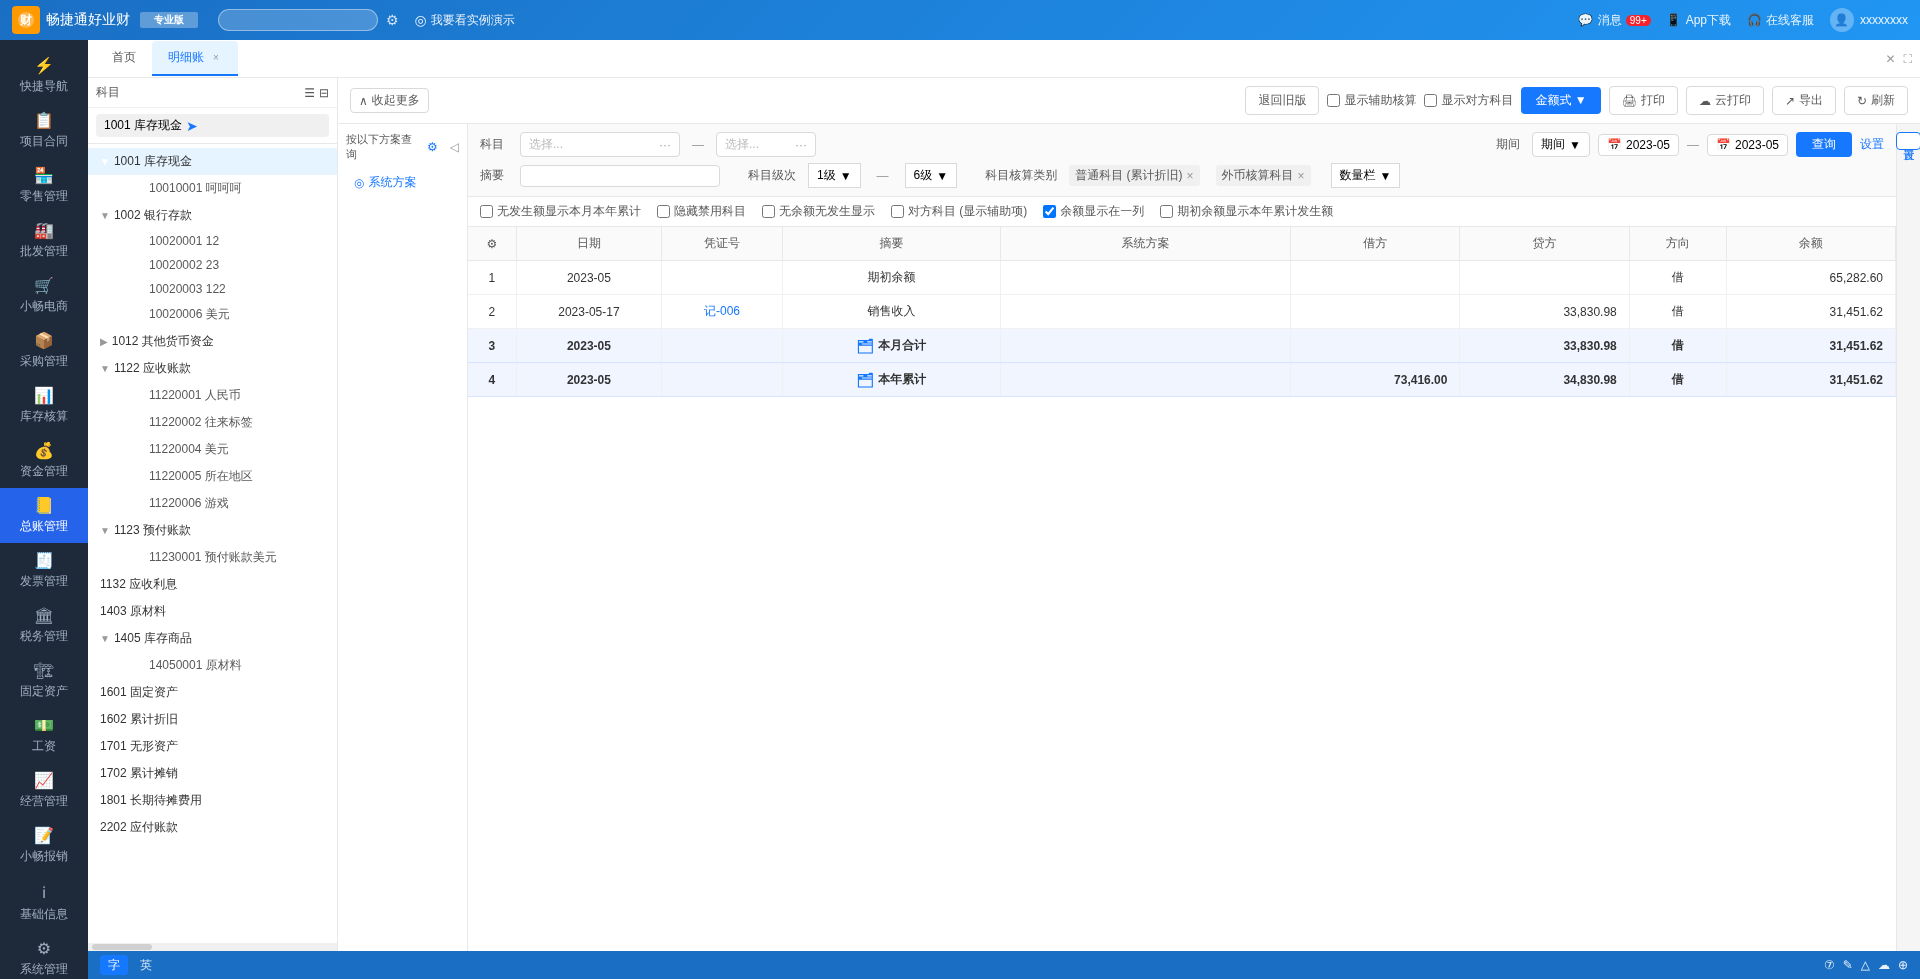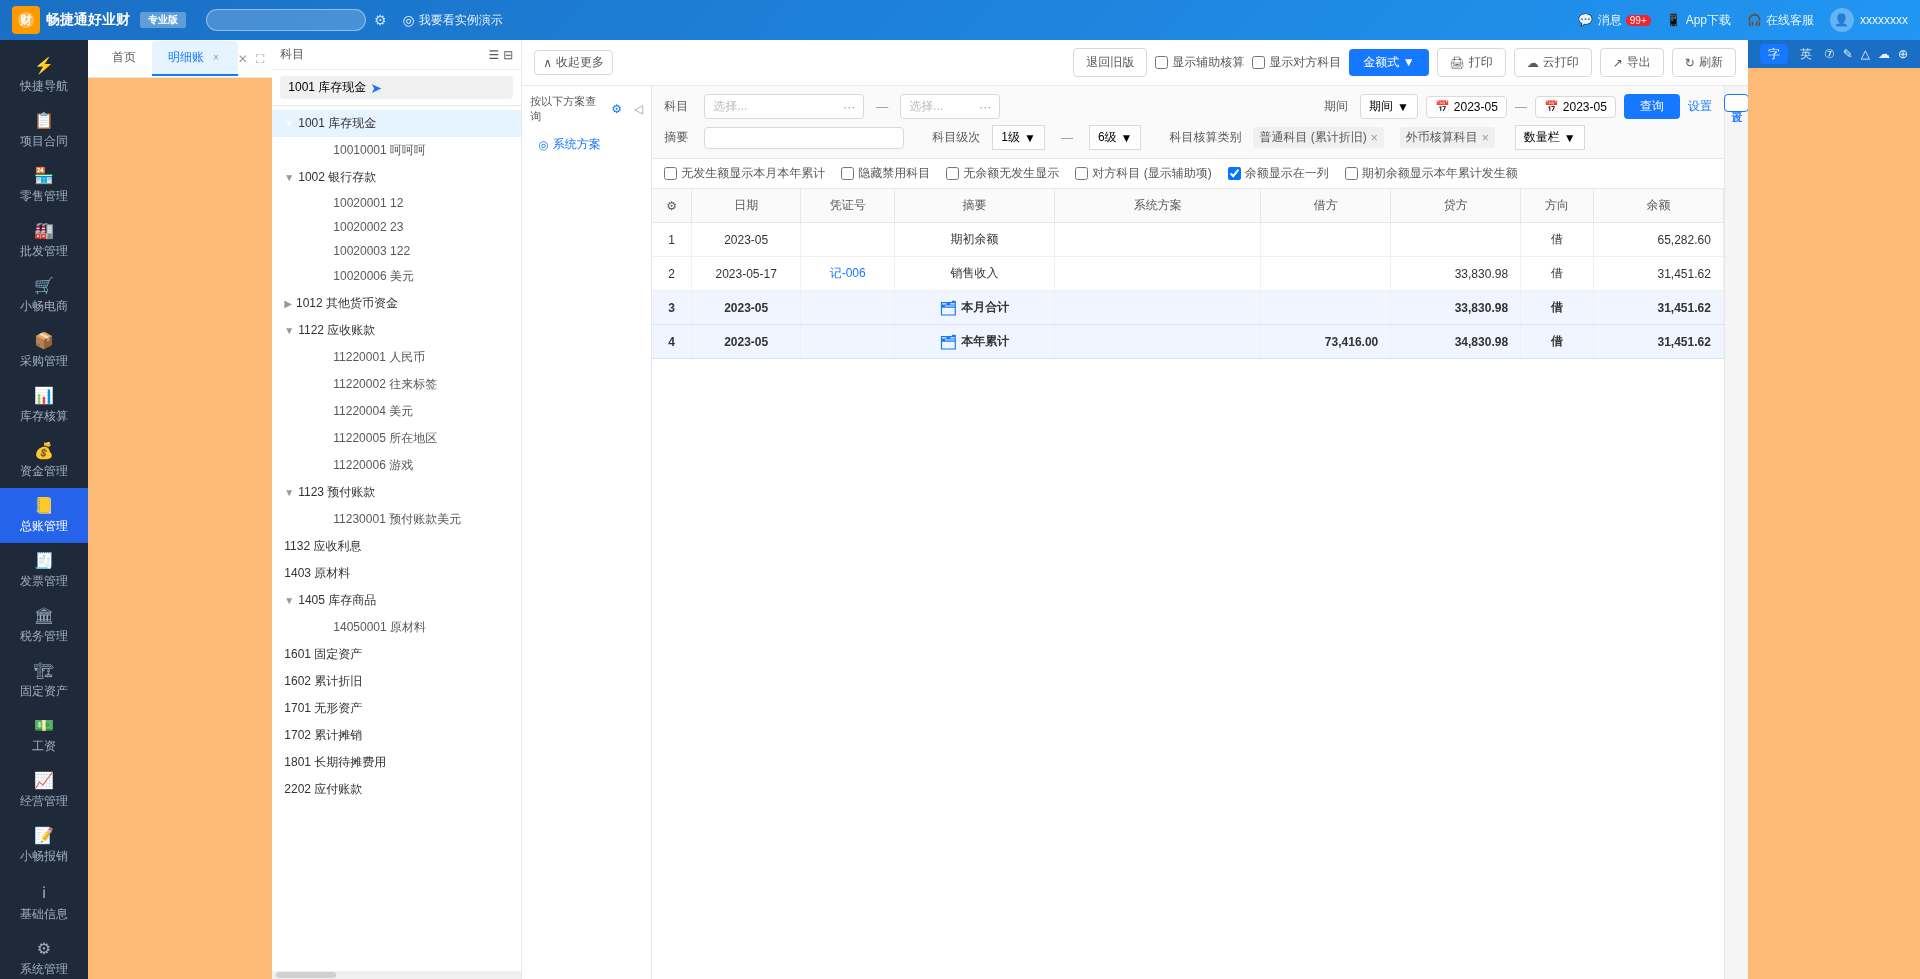--- a/index.html
+++ b/index.html
@@ -28,21 +28,21 @@
       background: #ff9900;
       border-radius: 4px;
       display: flex;
       align-items: center;
       justify-content: center;
       font-size: 10px;
     }
     .top-bar-version {
       font-size: 10px;
       background: rgba(255,255,255,0.3);
-      padding: 1px 8px;
+      padding: 1px 14px;
       border-radius: 2px;
       margin-left: 4px;
     }
     .top-bar-search {
       margin-left: 20px;
       background: rgba(255,255,255,0.2);
       border: 1px solid rgba(255,255,255,0.4);
       border-radius: 12px;
       padding: 3px 12px;
       color: white;
@@ -133,22 +133,22 @@
       font-size: 11px;
       gap: 3px;
     }
     .sidebar-item.active { background: #2563eb; color: white; }
     .sidebar-item-icon { font-size: 16px; }
 
     
     .main-content {
       flex: 1;
       display: flex;
-      flex-direction: row;
-      background: #fdba74;
+      flex-direction: column;
+      background: #0369a1;
       overflow: hidden;
     }
 
     
     .tab-bar {
       background: white;
       border-bottom: 1px solid #e8e8e8;
       display: flex;
       align-items: center;
       padding: 0 8px;
@@ -542,21 +542,21 @@
 <body>
 
 <div class="top-bar">
   <div class="top-bar-logo">
     <div class="top-bar-logo-icon">
       <svg width="20" height="20" viewBox="0 0 20 20">
           <circle cx="10" cy="10" r="8" fill="#fff" opacity="0.3"></circle>
           <text x="10" y="14" text-anchor="middle" fill="white" font-size="9">财</text>
         </svg>
     </div>
-    <span style="font-size:14px;font-weight:bold;text-align:right;">畅捷通好业财</span>
+    <span style="font-size:14px;font-weight:normal;text-align:right;">畅捷通好业财</span>
     <span class="top-bar-version">专业版</span>
   </div>
   <input class="top-bar-search" type="text" placeholder="" style="">
   <span class="top-bar-gear">⚙</span>
   <div class="top-bar-demo">
     <span style="font-size:14px;">◎</span>
     <span>我要看实例演示</span>
   </div>
   <div class="top-bar-right">
     <div class="top-bar-right-item">

